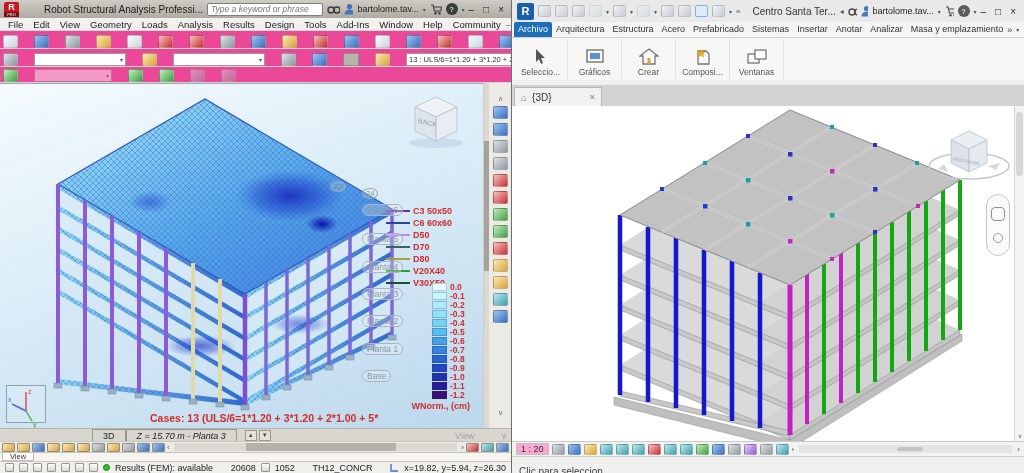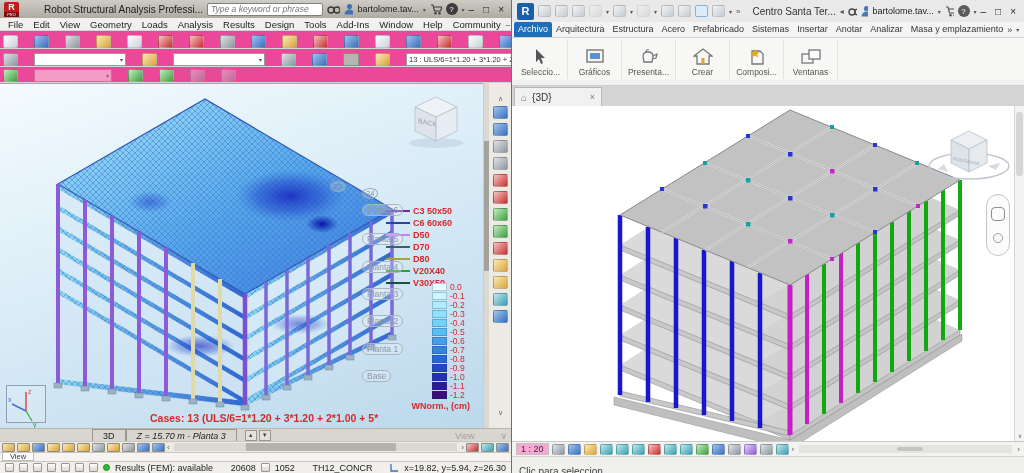--- a/index.html
+++ b/index.html
@@ -48,21 +48,21 @@
   .rti{width:15px;height:13px;border-radius:2px;border:1px solid rgba(90,90,90,.28);flex:none}
   .scroll-cap{font-size:7px;color:#666;line-height:7px}
 
   .lgd{position:absolute;left:386px;top:122px;display:flex;flex-direction:column;gap:3px}
   .lg-row{display:flex;align-items:center;gap:3px;height:9px}
   .lg-line{width:24px;height:2px;flex:none}
   .lg-txt{font-size:9px;font-weight:bold;color:#d42a2a;white-space:nowrap}
   .scl{position:absolute;left:432px;top:198px}
   .scale-row{display:flex;align-items:center;height:9px}
   .sw{width:15px;height:8px;border:1px solid rgba(20,40,90,.25);flex:none}
-  .sv{font-size:8.5px;font-weight:normal;color:#d42a2a;margin-left:3px;white-space:nowrap}
+  .sv{font-size:8.5px;font-weight:bold;color:#d42a2a;margin-left:3px;white-space:nowrap}
   .unit{position:absolute;left:394px;top:317px;width:76px;text-align:right;font-size:9px;font-weight:bold;color:#d42a2a}
   .cases{position:absolute;left:150px;top:328px;font-size:10.5px;font-weight:bold;color:#d42a2a;white-space:nowrap}
   .fl{position:absolute;left:362px;font-size:8.5px;color:#8b97a5;border:1px solid #a8b4c0;border-radius:8px;padding:0 4px;background:rgba(244,249,252,.25);white-space:nowrap}
   .node{position:absolute;font-size:7.5px;color:#7e8a98;border:1px solid #9aa6b4;border-radius:50%;padding:0 3px;background:rgba(244,249,252,.2)}
   .vcube{position:absolute;left:404px;top:8px}
   .triad{position:absolute;left:6px;top:301px;width:40px;height:38px;border:1px solid #8fa0b0;background:rgba(255,255,255,.12)}
 
   .r-tabs{height:13px;background:#d9d6d0;border-top:1px solid #b8b5af;display:flex;align-items:flex-end;padding-left:92px;font-size:9px;color:#222}
   .vtab{height:12px;border:1px solid #9a978f;border-bottom:0;background:#d9d6d0;display:flex;align-items:center;padding:0 10px;white-space:nowrap}
   .vtab.it{font-style:italic}
@@ -633,28 +633,20 @@
         <span class="lbl">Seleccio...</span>
       </div>
       <div class="rb">
         <svg width="20" height="18">
             <rect x="2" y="2" width="16" height="12" fill="none" stroke="#777" stroke-width="1.4"></rect>
             <rect x="5" y="5" width="10" height="6" fill="#5a8fd0"></rect>
           </svg>
         <span class="lbl">Gráficos</span>
       </div>
       <div class="rb">
-        <svg width="22" height="18">
-            <path d="M5 8 Q5 4 10 4 Q15 4 15 8 L14 14 H6 Z" fill="none" stroke="#777" stroke-width="1.3"></path>
-            <path d="M15 8 L19 6 L18 10 L14 11" fill="none" stroke="#777" stroke-width="1.2"></path>
-            <path d="M8 4 Q8 1 11 2" fill="none" stroke="#777" stroke-width="1.2"></path>
-          </svg>
-        <span class="lbl">Presenta...</span>
-      </div>
-      <div class="rb">
         <svg width="20" height="18">
             <polygon points="10,1 19,8 16,8 16,16 4,16 4,8 1,8" fill="none" stroke="#777" stroke-width="1.3"></polygon>
             <rect x="8.5" y="10" width="3" height="6" fill="#d9a43a"></rect>
           </svg>
         <span class="lbl">Crear</span>
       </div>
       <div class="rb">
         <svg width="20" height="18">
             <path d="M5 3 H13 L16 6 V16 H5 Z" fill="none" stroke="#777" stroke-width="1.3"></path>
             <polygon points="8,1 9.4,4 12.6,4.2 10.2,6.2 11,9.4 8,7.6 5,9.4 5.8,6.2 3.4,4.2 6.6,4" fill="#e8a818"></polygon>

